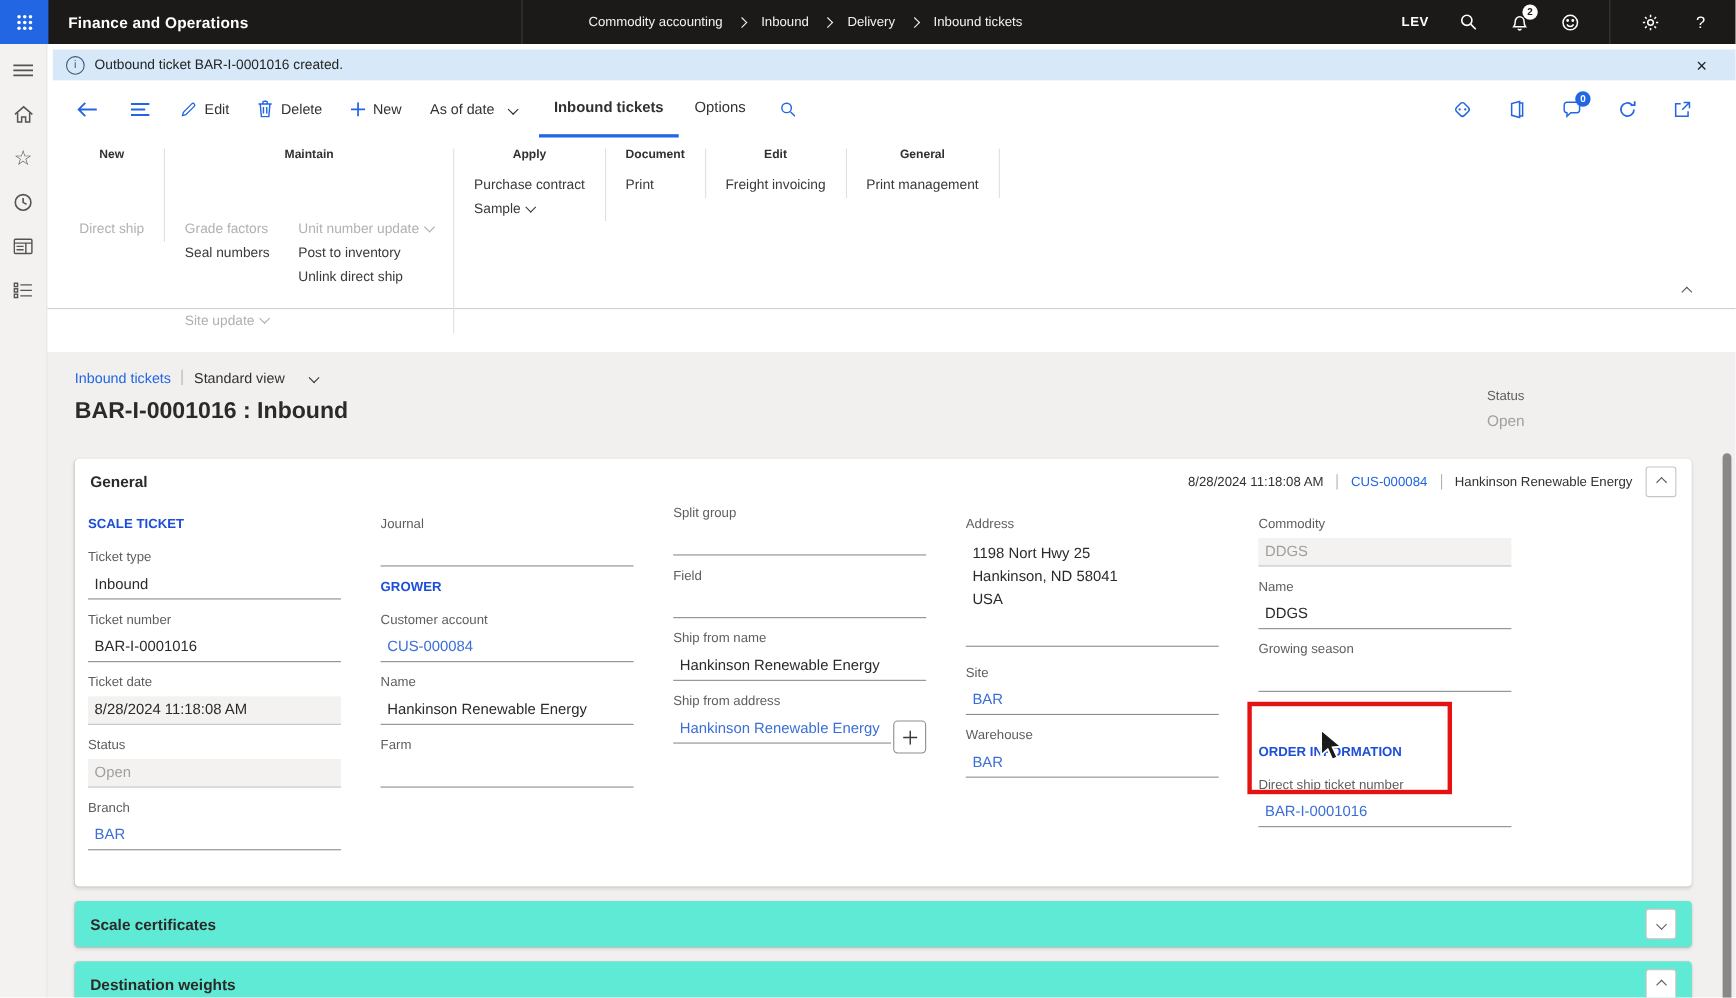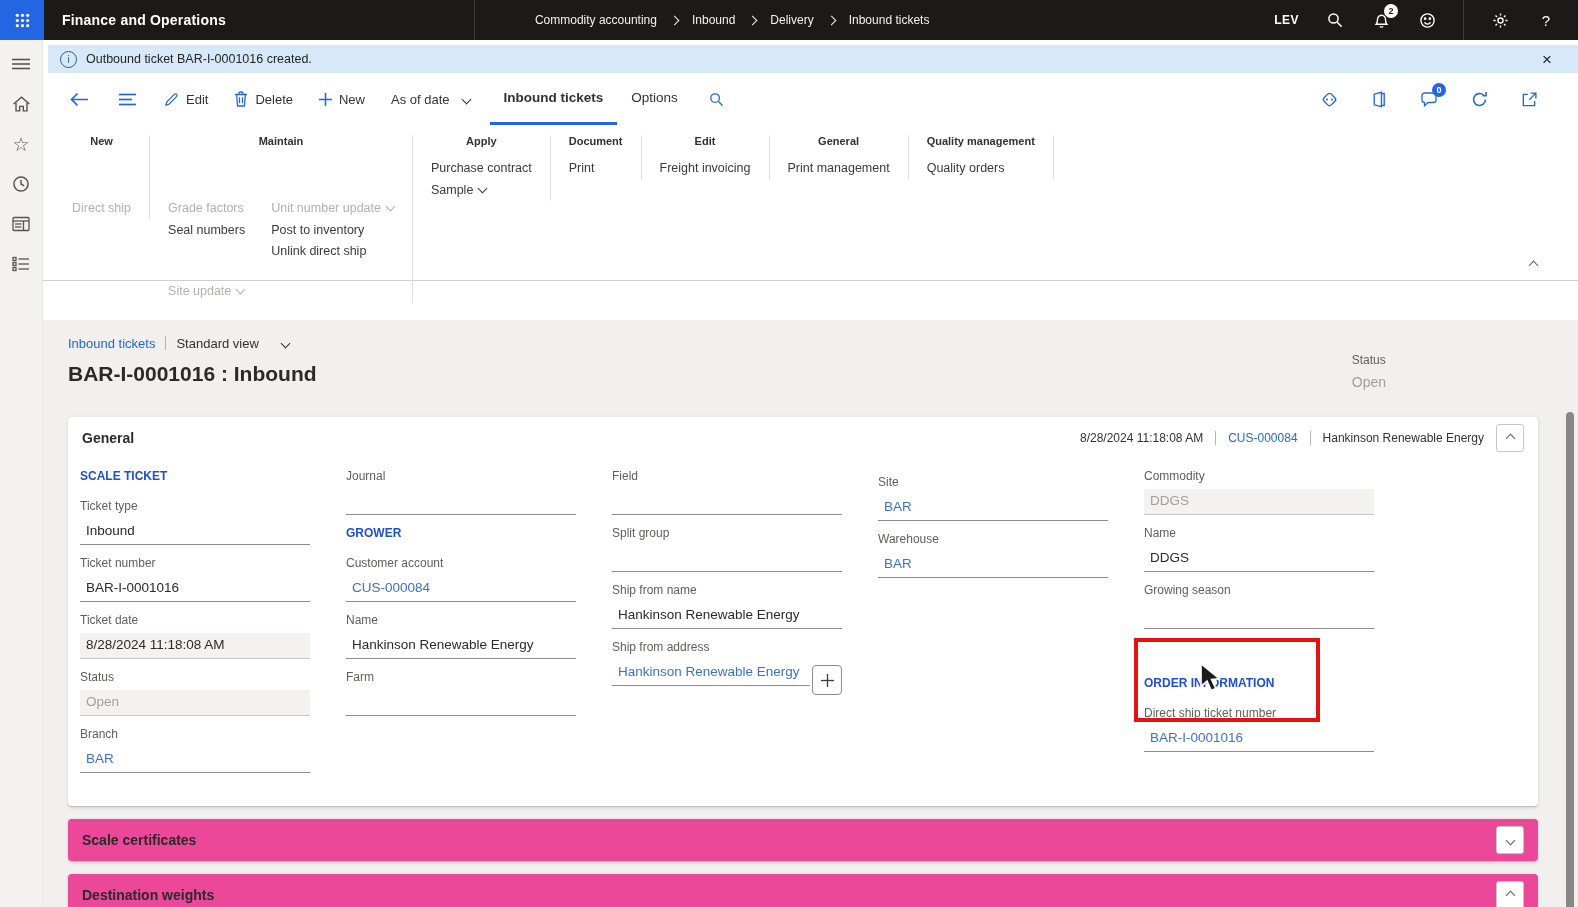--- a/index.html
+++ b/index.html
@@ -70,21 +70,21 @@
   .view-link{color:#2266e3;cursor:pointer;}
   .pipe{width:1px;height:14px;background:#b3b1af;}
   .view-sel{display:flex;align-items:center;gap:23px;color:#323130;cursor:pointer;}
   .title-row{margin-top:8px;height:42px;display:flex;align-items:flex-start;}
   .page-title{font-size:21px;font-weight:700;color:#2b2a29;}
   .status-block{position:absolute;top:33px;right:192px;}
   .status-label{font-size:12px;color:#605e5c;margin-bottom:7px;}
   .status-value{font-size:14px;color:#a19f9d;}
 
   .card{background:#fff;border-radius:4px;box-shadow:0 .3px .9px rgba(0,0,0,.12),0 1.6px 3.6px rgba(0,0,0,.12);}
-  .card.gray{background:#ec4899;}
+  .card.gray{background:#5eead4;}
   .card-header{display:flex;align-items:center;height:42px;padding:0 14px;}
   .card-title{font-size:14px;font-weight:700;color:#2b2a29;}
   .card-header-right{margin-left:auto;display:flex;align-items:center;gap:12px;font-size:12px;color:#323130;}
   .chev-btn{width:26px;height:26px;border:1px solid #c8c6c4;border-radius:3px;background:#fff;display:flex;
     align-items:center;justify-content:center;color:#605e5c;cursor:pointer;}
   .hdr-link{color:#2266e3;cursor:pointer;}
 
   .gen-body{display:flex;padding:0 12px 22px;gap:36px;}
   .fcol{width:230px;flex:none;}
   .group-label{font-size:12px;font-weight:700;color:#1d4ed8;height:18px;margin:10px 0 12px;}
@@ -358,28 +358,20 @@
           </div>
       </div>
       <div class="rgroup">
         <div class="rgroup-label">General</div>
         <div class="rgroup-cols">
             <div class="rcol">
           <span class="ritem">Print management</span>
         </div>
           </div>
       </div>
-      <div class="rgroup">
-        <div class="rgroup-label">Quality management</div>
-        <div class="rgroup-cols">
-            <div class="rcol">
-          <span class="ritem">Quality orders</span>
-        </div>
-          </div>
-      </div>
       <span class="ribbon-collapse">
           <i class="chev up"></i>
         </span>
     </div>
 
     <div class="content">
       <div class="view-row">
         <span class="view-link">Inbound tickets</span>
         <span class="pipe"></span>
         <span class="view-sel">
@@ -449,26 +441,26 @@
               <div class="flabel">Name</div>
               <div class="fvalue">Hankinson Renewable Energy</div>
             </div>
             <div class="field">
               <div class="flabel">Farm</div>
               <div class="fvalue"></div>
             </div>
           </div>
 
           <div class="fcol">
+            <div class="field">
+              <div class="flabel">Split group</div>
+              <div class="fvalue"></div>
+            </div>
             <div class="field" style="margin-top:10px;">
               <div class="flabel">Field</div>
-              <div class="fvalue"></div>
-            </div>
-            <div class="field">
-              <div class="flabel">Split group</div>
               <div class="fvalue"></div>
             </div>
             <div class="field">
               <div class="flabel">Ship from name</div>
               <div class="fvalue">Hankinson Renewable Energy</div>
             </div>
             <div class="sfa-row">
               <div class="fwrap field">
                 <div class="flabel">Ship from address</div>
                 <div class="fvalue link">Hankinson Renewable Energy</div>
@@ -476,20 +468,28 @@
               <span class="plus-btn">
                 <svg width="13" height="13" viewBox="0 0 14 14" stroke="#3b3a39" stroke-width="1.4">
                     <line x1="7" y1="0" x2="7" y2="14"></line>
                     <line x1="0" y1="7" x2="14" y2="7"></line>
                   </svg>
               </span>
             </div>
           </div>
 
           <div class="fcol">
+            <div class="field" style="margin-top:10px;">
+              <div class="flabel">Address</div>
+              <div class="addr-box">
+                <div>1198 Nort Hwy 25</div>
+                <div>Hankinson, ND 58041</div>
+                <div>USA</div>
+              </div>
+            </div>
             <div class="field" style="margin-top:16px;">
               <div class="flabel">Site</div>
               <div class="fvalue link">BAR</div>
             </div>
             <div class="field">
               <div class="flabel">Warehouse</div>
               <div class="fvalue link">BAR</div>
             </div>
           </div>
 

